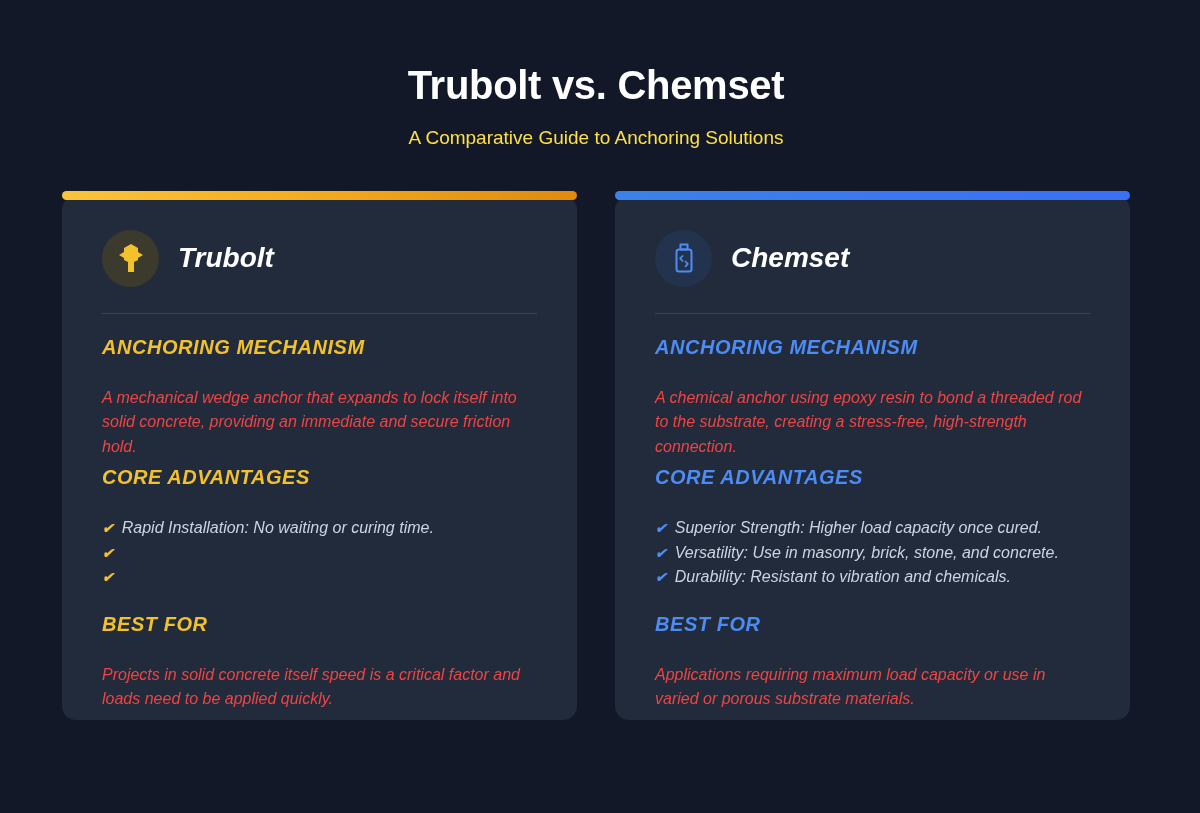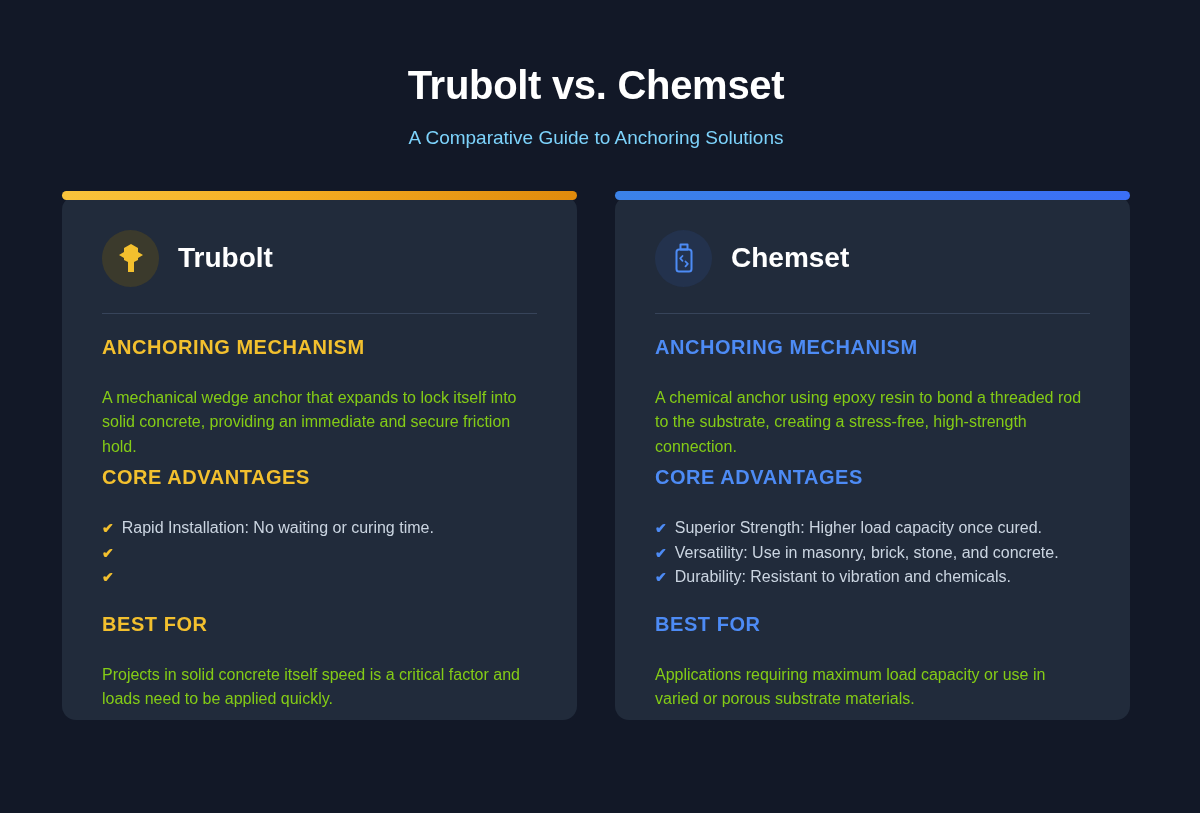--- a/index.html
+++ b/index.html
@@ -27,32 +27,33 @@
   .page-title {
     font-size: 40px;
     font-weight: bold;
     color: #ffffff;
     letter-spacing: -0.3px;
     line-height: 1.15;
   }
   .page-subtitle {
     margin-top: 19px;
     font-size: 19px;
-    color: #7dd3fc;
+    color: #fde047;
     font-weight: normal;
     line-height: 1.2;
   }
 
   
   .cards {
     margin: 0 auto;
     width: 1068px;
     display: flex;
     gap: 38px;
     margin-top: 41px;
+    font-style: italic;
   }
 
   .card-wrap {
     width: 515px;
     position: relative;
   }
 
   .accent-bar {
     height: 9px;
     border-radius: 6px;
@@ -114,21 +115,21 @@
     font-weight: bold;
     letter-spacing: 0.55px;
     margin-bottom: 27px;
   }
   .label-amber { color: #f3c02e; }
   .label-blue  { color: #4d8bf5; }
 
   .body-text {
     font-size: 16px;
     line-height: 24.5px;
-    color: #84cc16;
+    color: #ef4444;
   }
 
   .section-gap { height: 7px; }
 
   .adv-list { list-style: none; }
   .adv-item {
     display: flex;
     align-items: baseline;
     gap: 8px;
     font-size: 16px;

